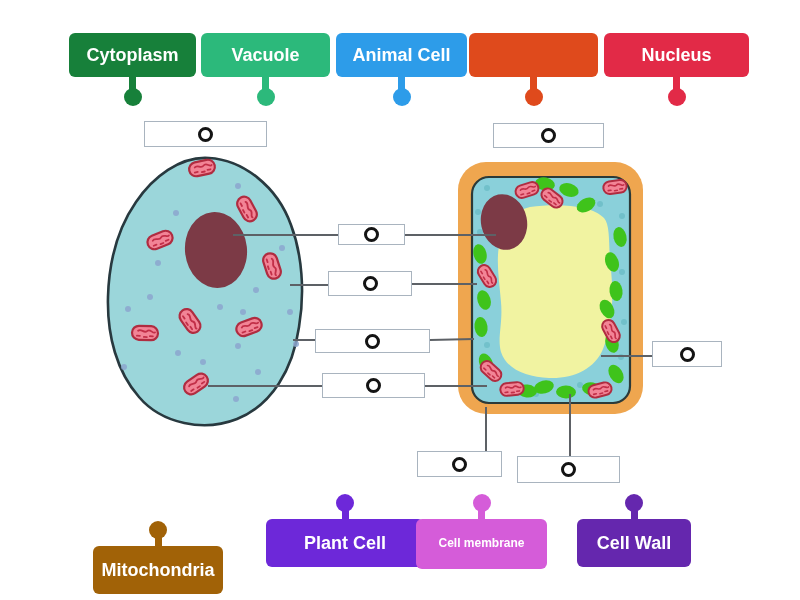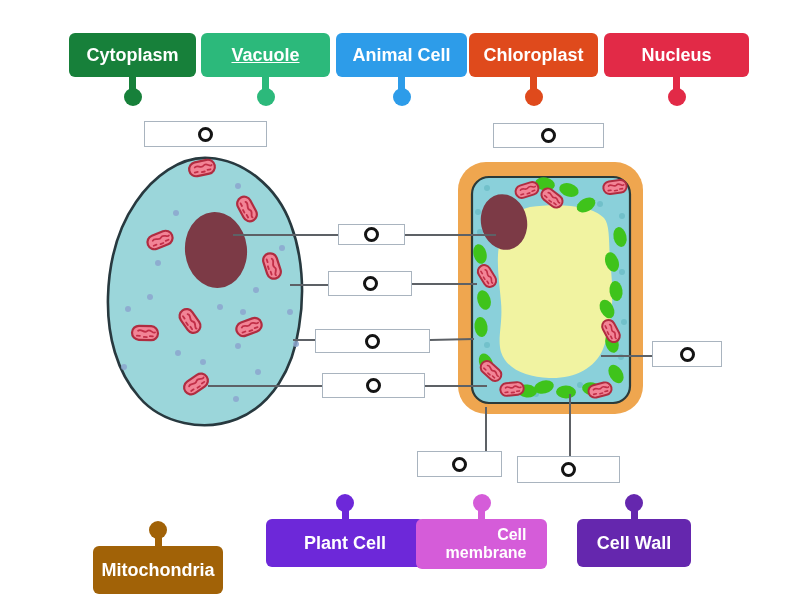--- a/index.html
+++ b/index.html
@@ -13,21 +13,21 @@
     font-weight:bold;font-size:18px;line-height:1.12;
     display:flex;align-items:center;justify-content:center;text-align:right;
     cursor:pointer;user-select:none;
   }
   .chip .pin-stem{position:absolute;width:7px;left:50%;margin-left:-3.5px;background:inherit;}
   .chip .pin-dot{position:absolute;width:18px;height:18px;left:50%;margin-left:-9px;border-radius:50%;background:inherit;}
   .chip-top .pin-stem{top:100%;height:13px;}
   .chip-top .pin-dot{top:100%;margin-top:11px;}
   .chip-bottom .pin-stem{bottom:100%;height:11px;}
   .chip-bottom .pin-dot{bottom:100%;margin-bottom:7px;}
-  .chip-membrane{font-size:16px;}
+  .chip-membrane{font-size:12px;}
   .dz{
     position:absolute;z-index:2;background:#ffffff;border:1.5px solid #a9b4bf;
     display:flex;align-items:center;justify-content:center;box-sizing:border-box;
   }
   .ring{
     width:9px;height:9px;border:3.5px solid #141414;border-radius:50%;
     background:#ffffff;display:block;
   }
 </style>
 </head>
@@ -179,32 +179,31 @@
     </div>
   <div class="dz" style="left:517px;top:456px;width:103px;height:27px;">
       <span class="ring"></span>
     </div>
 
   <div class="chip chip-top" style="left: 69px; top: 33px; width: 127px; height: 44px; background-color: rgb(23, 128, 58);">
     <span>Cytoplasm</span>
     <span class="pin-stem"></span>
     <span class="pin-dot"></span>
   </div>
-  <div class="chip chip-top" style="left: 201px; top: 33px; width: 129px; height: 44px; background-color: rgb(44, 185, 123); text-decoration: underline;">
+  <div class="chip chip-top" style="left: 201px; top: 33px; width: 129px; height: 44px; background-color: rgb(44, 185, 123);">
     <span>Vacuole</span>
     <span class="pin-stem"></span>
     <span class="pin-dot"></span>
   </div>
   <div class="chip chip-top" style="left: 336px; top: 33px; width: 131px; height: 44px; background-color: rgb(45, 156, 233);">
     <span>Animal Cell</span>
     <span class="pin-stem"></span>
     <span class="pin-dot"></span>
   </div>
   <div class="chip chip-top" style="left: 469px; top: 33px; width: 129px; height: 44px; background-color: rgb(223, 74, 28);">
-    <span>Chloroplast</span>
     <span class="pin-stem"></span>
     <span class="pin-dot"></span>
   </div>
   <div class="chip chip-top" style="left: 604px; top: 33px; width: 145px; height: 44px; background-color: rgb(226, 42, 71);">
     <span>Nucleus</span>
     <span class="pin-stem"></span>
     <span class="pin-dot"></span>
   </div>
 
   <div class="chip chip-bottom" style="left: 93px; top: 546px; width: 130px; height: 48px; background-color: #a16207;">

